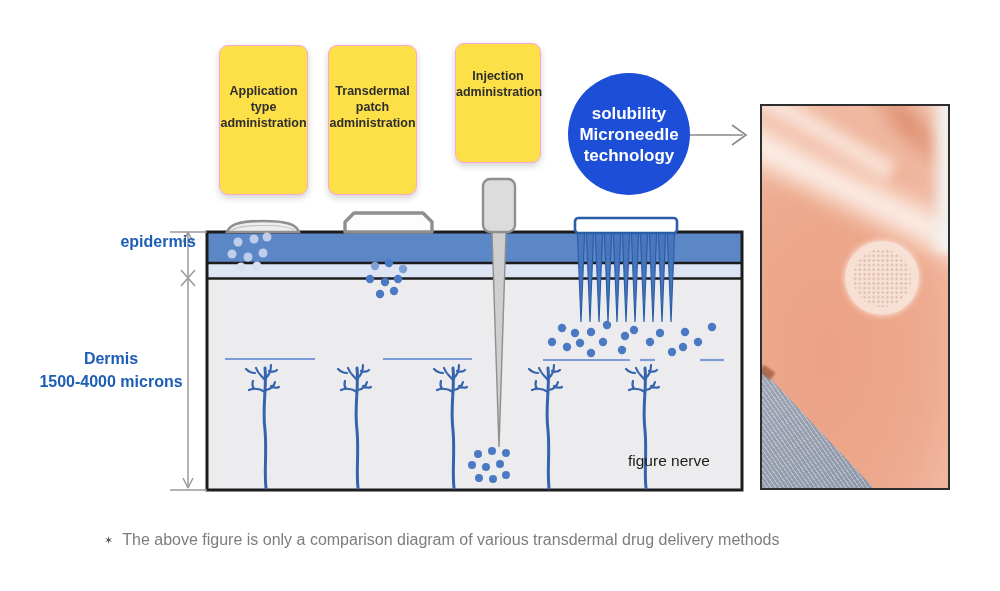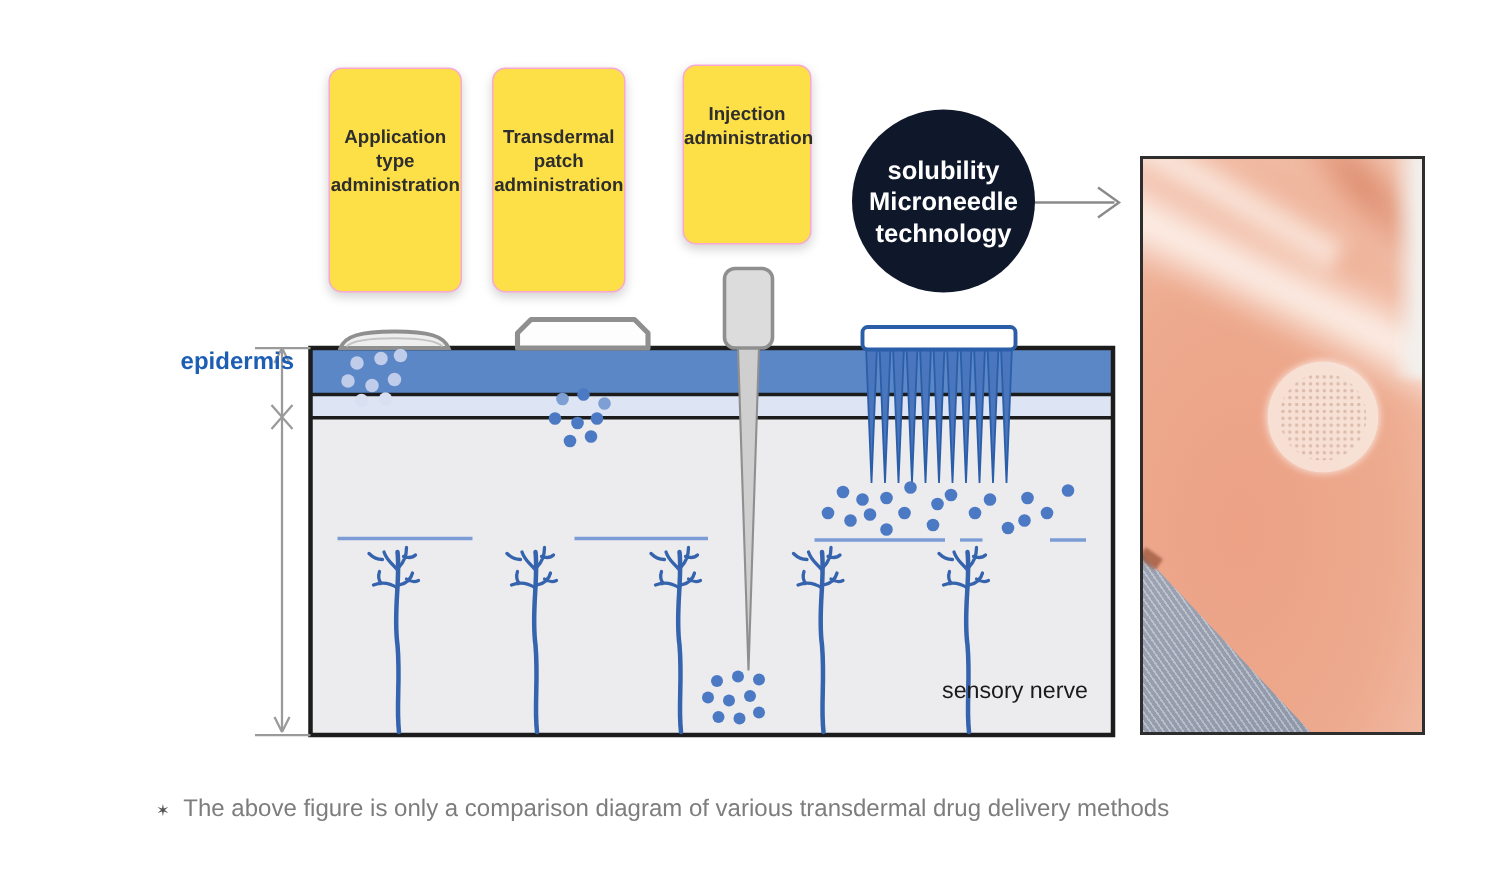--- a/index.html
+++ b/index.html
@@ -14,21 +14,21 @@
     box-shadow:0 3px 7px rgba(0,0,0,0.18);
     text-align:center;font-weight:bold;font-size:12.5px;line-height:16px;color:#2e2e2e;
     white-space:pre-line;
   }
   #card1{left:219px;top:45px;width:89px;height:150px;padding-top:37px;}
   #card2{left:328px;top:45px;width:89px;height:150px;padding-top:37px;}
   #card3{left:455px;top:43px;width:86px;height:120px;padding-top:24px;}
   
   .bubble{
     position:absolute;left:568px;top:73px;width:122px;height:122px;border-radius:50%;
-    background:#0f172a;display:flex;align-items:center;justify-content:center;
+    background:#1d4ed8;display:flex;align-items:center;justify-content:center;
     color:#ffffff;font-weight:bold;font-size:17px;line-height:21px;text-align:center;
     white-space:pre-line;z-index:3;
   }
   .arrow-svg{position:absolute;left:686px;top:121px;z-index:2;}
   
   .skin-label{
     position:absolute;width:170px;text-align:center;color:#1d5eb5;font-weight:bold;
     font-size:16px;line-height:23px;z-index:2;
   }
   #label-epi{left:26px;top:230px;text-align:right;}
@@ -88,20 +88,24 @@
 technology</div>
 
   <svg class="arrow-svg" width="68" height="28" viewBox="0 0 68 28">
     <line x1="2" y1="14" x2="57" y2="14" stroke="#8a8a8a" stroke-width="1.6"></line>
     <polyline points="46,4 60,14 46,24" fill="none" stroke="#8a8a8a" stroke-width="1.6"></polyline>
   </svg>
 
   <div class="skin-label" id="label-epi">
     <span>epidermis</span>
   </div>
+  <div class="skin-label" id="label-derm">
+    <span>Dermis</span>
+    <span>1500-4000 microns</span>
+  </div>
 
   <svg class="diagram-svg" width="580" height="330" viewBox="0 0 580 330">
     <defs>
       <g id="nerve" stroke="#3563ae" fill="none" stroke-linecap="round">
         <path stroke-width="3" d="M0,0 c2,18 -3,40 0,62 c2,24 -1,40 1,58"></path>
         <path stroke-width="2.2" d="M0,12 c-4,-5 -7,-6 -9,-12 m-1,5 c-3,0 -6,-1 -9,-4"></path>
         <path stroke-width="2.2" d="M1,10 c4,-4 5,-8 5,-13 m-2,6 c3,1 6,1 8,-1"></path>
         <path stroke-width="2.2" d="M0,24 c-6,-4 -11,-4 -16,-2 m5,-1 c-2,-3 -2,-5 -1,-8"></path>
         <path stroke-width="2.2" d="M1,22 c5,-1 8,-4 9,-8 m-4,4 c3,2 6,2 8,1"></path>
       </g>
@@ -221,21 +225,21 @@
 
     <g>
       <use href="#nerve" x="95" y="198"></use>
       <use href="#nerve" x="187" y="198"></use>
       <use href="#nerve" x="283" y="198"></use>
       <use href="#nerve" x="378" y="198"></use>
       <use href="#nerve" x="475" y="198"></use>
     </g>
   </svg>
 
-  <div class="nerve-caption">sensory nerve</div>
+  <div class="nerve-caption">figure nerve</div>
 
   <div class="photo">
     <div class="layer ph-base"></div>
     <div class="layer ph-crease"></div>
     <div class="layer ph-highlight2"></div>
     <div class="layer ph-highlight"></div>
     <div class="layer ph-bg-strip"></div>
     <div class="layer ph-fabric"></div>
     <div class="layer ph-strap"></div>
     <div class="layer ph-patch">

